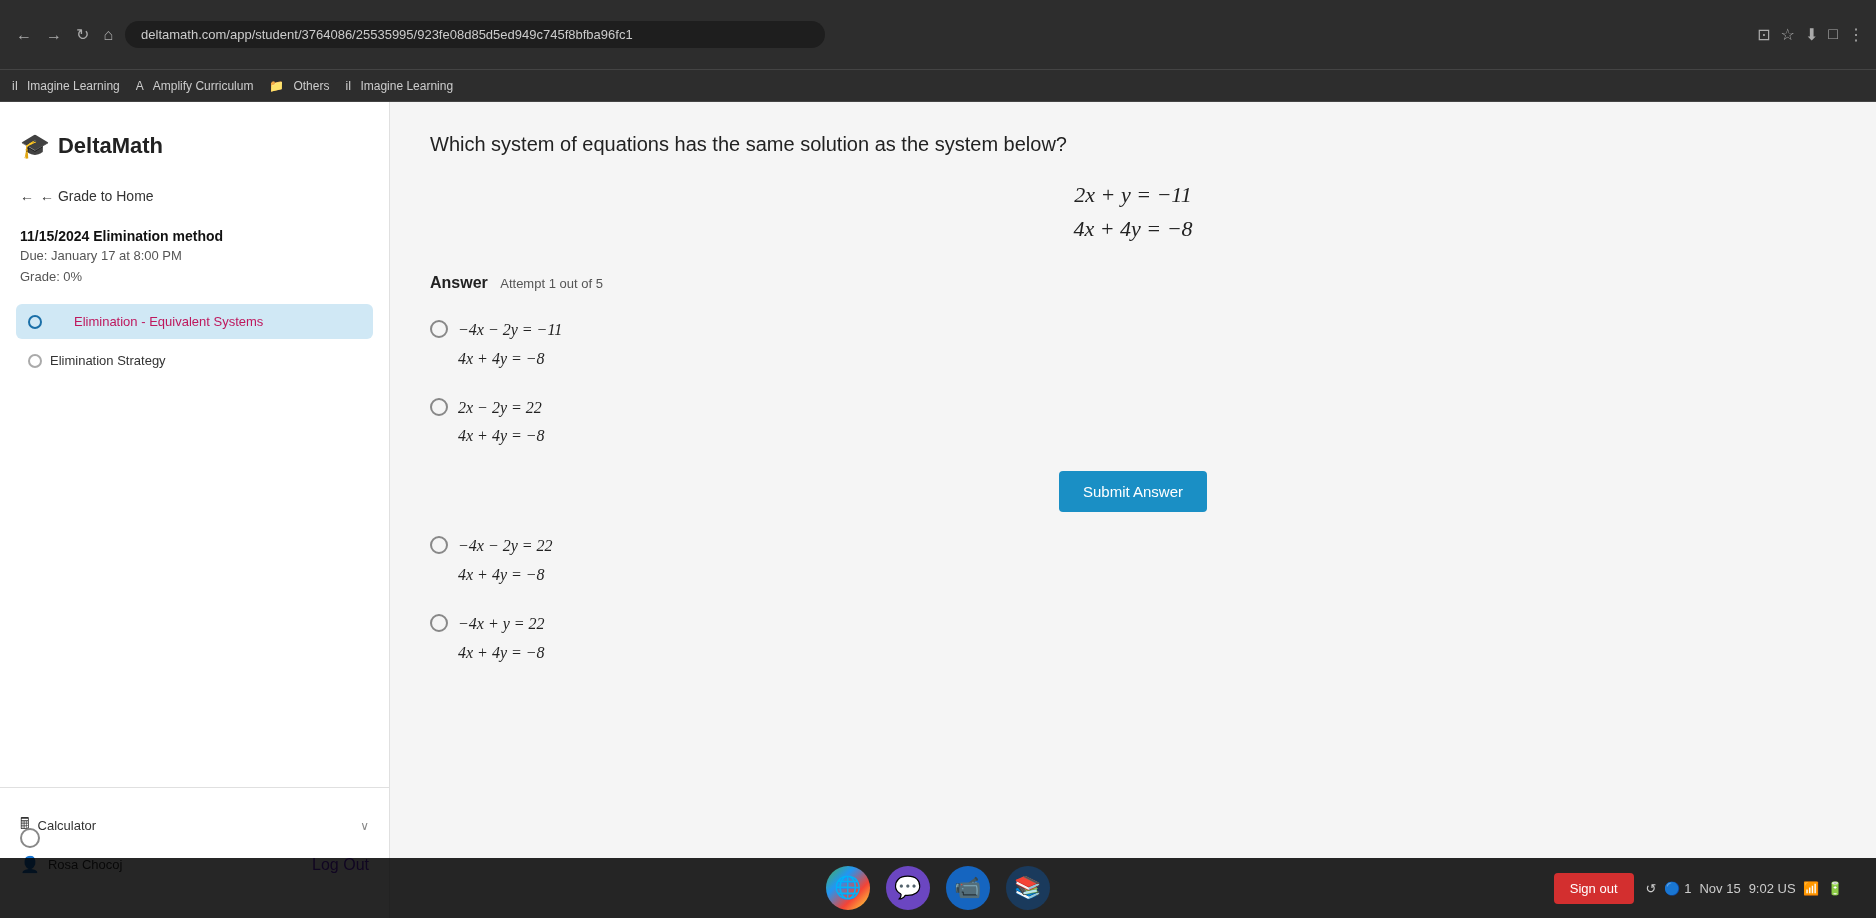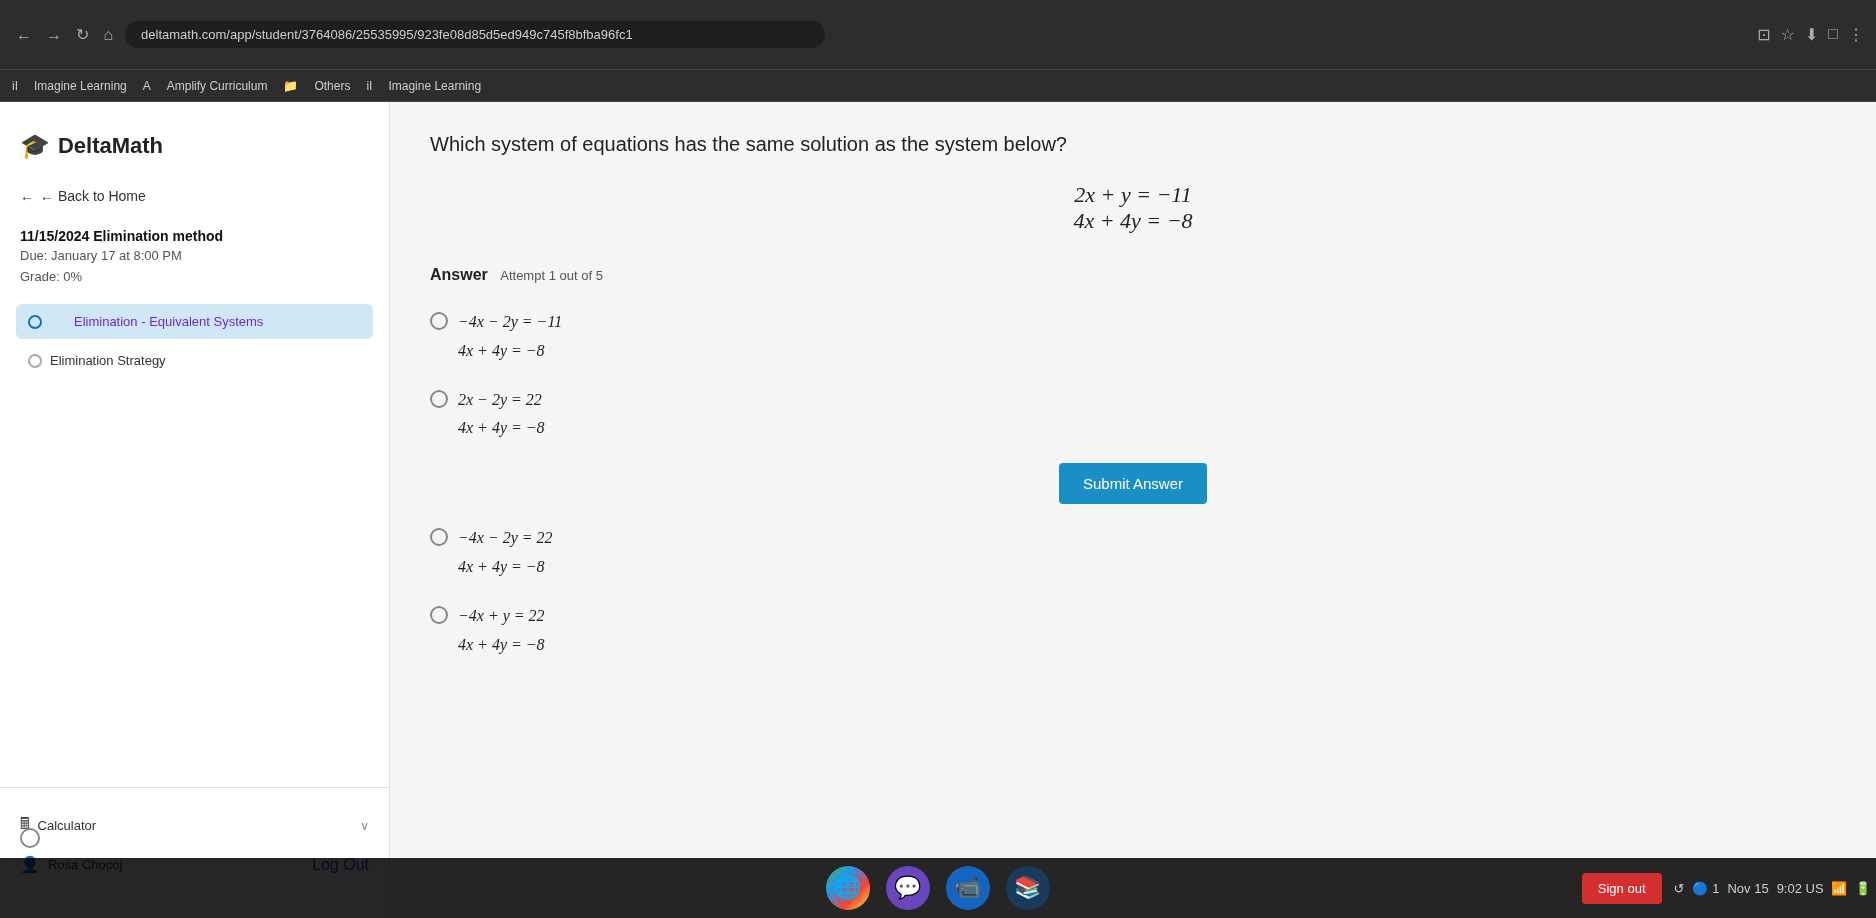--- a/index.html
+++ b/index.html
@@ -59,21 +59,21 @@
       padding: 0 12px;
       gap: 16px;
       border-bottom: 1px solid #444;
     }
     .bookmark-item {
       color: #ccc;
       font-size: 12px;
       cursor: pointer;
       display: flex;
       align-items: center;
-      gap: 16px;
+      gap: 9px;
     }
 
     
     .app-container {
       display: flex;
       height: calc(918px - 102px);
       background: #fff;
     }
 
     
@@ -140,21 +140,21 @@
       padding: 10px 12px;
       border-radius: 6px;
       font-size: 13px;
       color: #333;
       cursor: pointer;
       margin-bottom: 4px;
       gap: 8px;
     }
     .nav-item.active {
       background: #d0e8f5;
-      color: #6d28d9;
+      color: #be185d;
       gap: 32px;
     }
     .nav-item .radio-circle {
       width: 14px;
       height: 14px;
       border-radius: 50%;
       border: 2px solid #aaa;
       display: inline-block;
       flex-shrink: 0;
     }
@@ -239,21 +239,21 @@
       line-height: 1.4;
     }
 
     .equations-display {
       text-align: center;
       margin: 24px 0 32px 0;
     }
     .equation-line {
       font-size: 22px;
       color: #222;
-      margin: 0 0;
+      margin: 8px 0;
       font-style: italic;
       font-family: 'Times New Roman', serif;
     }
 
     .answer-section {
       margin-top: 12px;
     }
     .answer-label {
       font-size: 16px;
       font-weight: bold;
@@ -334,21 +334,21 @@
       font-size: 22px;
       cursor: pointer;
     }
     .taskbar-icon.chrome { background: linear-gradient(135deg, #4CAF50, #2196F3, #F44336, #FFEB3B); }
     .taskbar-icon.purple { background: #6b46c1; color: white; }
     .taskbar-icon.blue { background: #1565c0; color: white; }
     .taskbar-icon.dark-blue { background: #1a3a5c; color: white; }
 
     .taskbar-right {
       position: absolute;
-      right: 4px;
+      right: 32px;
       display: flex;
       align-items: center;
       gap: 12px;
     }
     .sign-out-btn {
       background: #d32f2f;
       color: white;
       border: none;
       border-radius: 4px;
       padding: 8px 16px;
@@ -417,21 +417,21 @@
 <div class="app-container">
 
   <div class="sidebar">
     <div class="logo-area">
       <span class="logo-icon">🎓</span>
       <span class="logo-text">DeltaMath</span>
     </div>
 
     <div class="back-link">
       <span>←</span>
-      <span style="font-size:14px; color:#333;">← Back to Home</span>
+      <span style="font-size:14px; color:#333;">← Grade to Home</span>
     </div>
 
     <div class="assignment-info">
       <div class="assignment-title">11/15/2024 Elimination method</div>
       <div class="assignment-due">Due: January 17 at 8:00 PM</div>
       <div class="assignment-grade">Grade: 0%</div>
     </div>
 
     <div class="nav-items">
       <div class="nav-item active">

